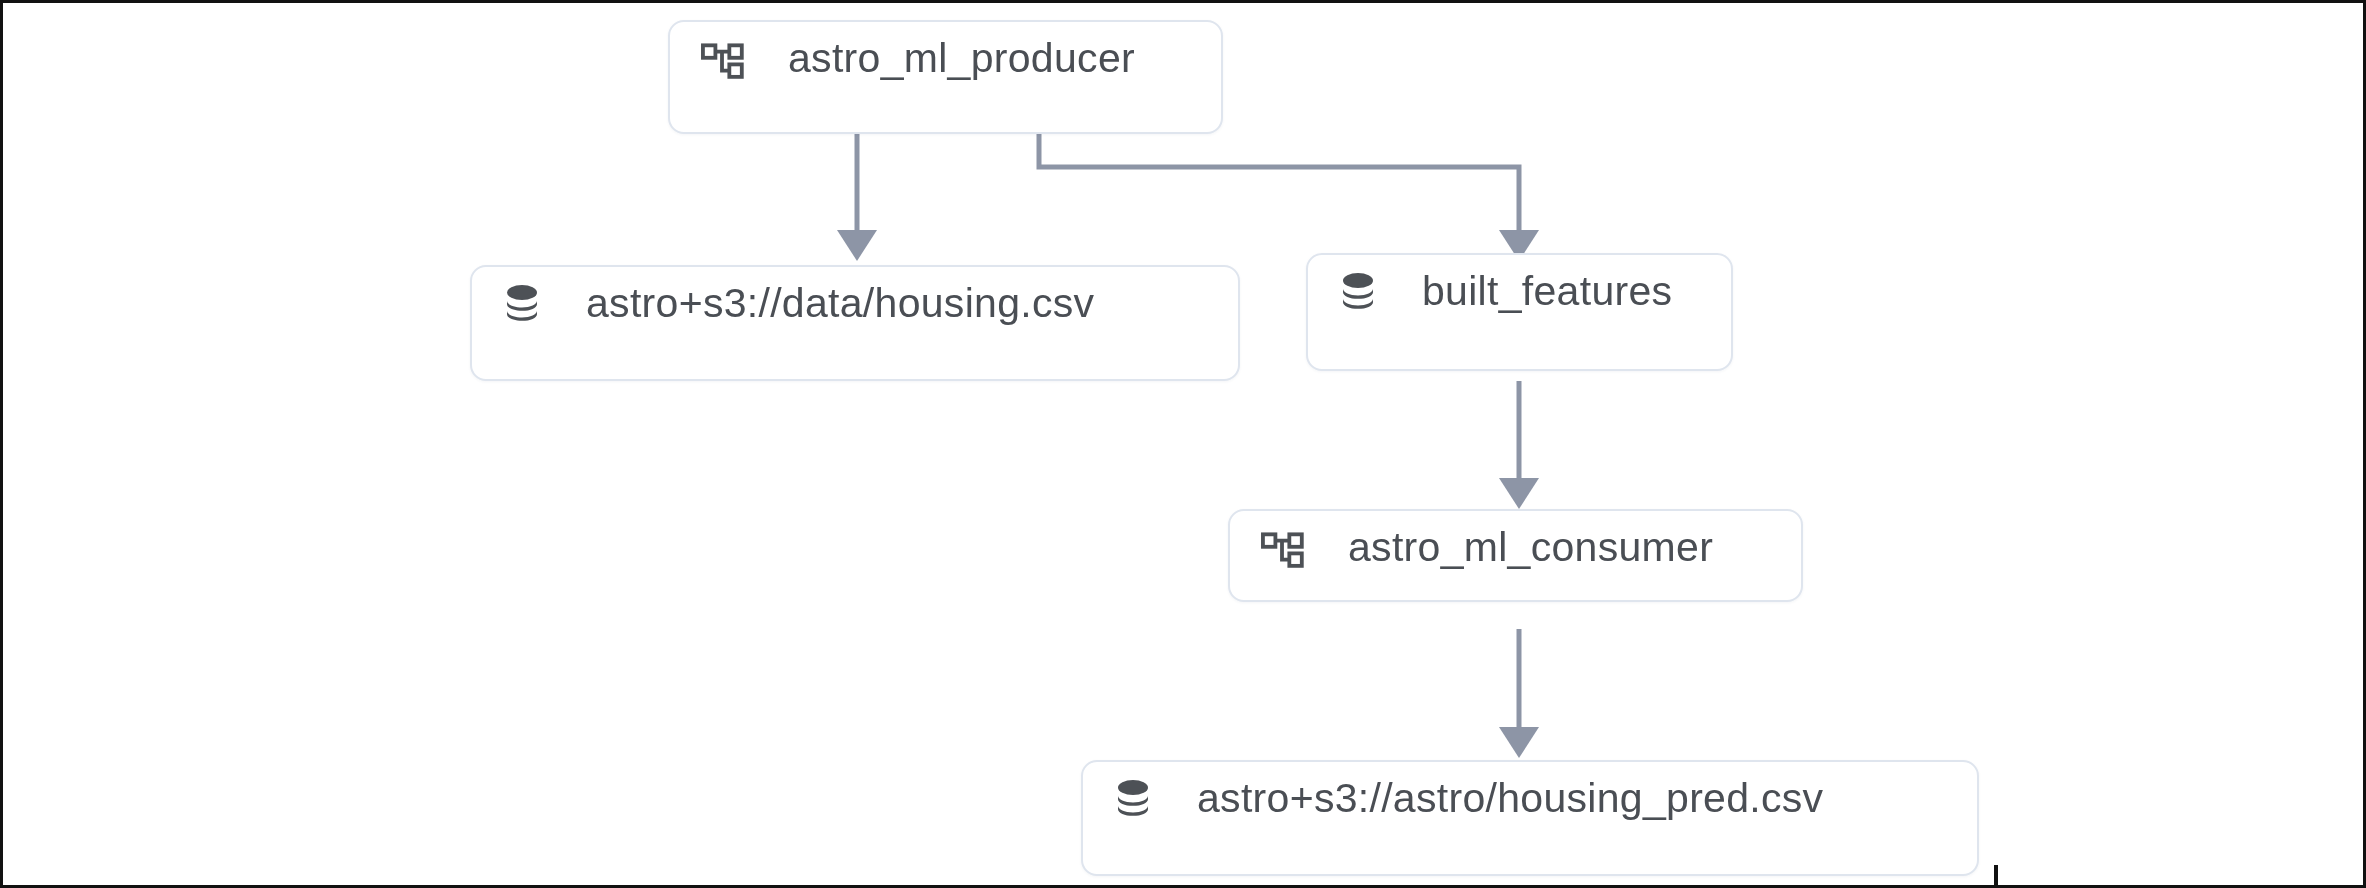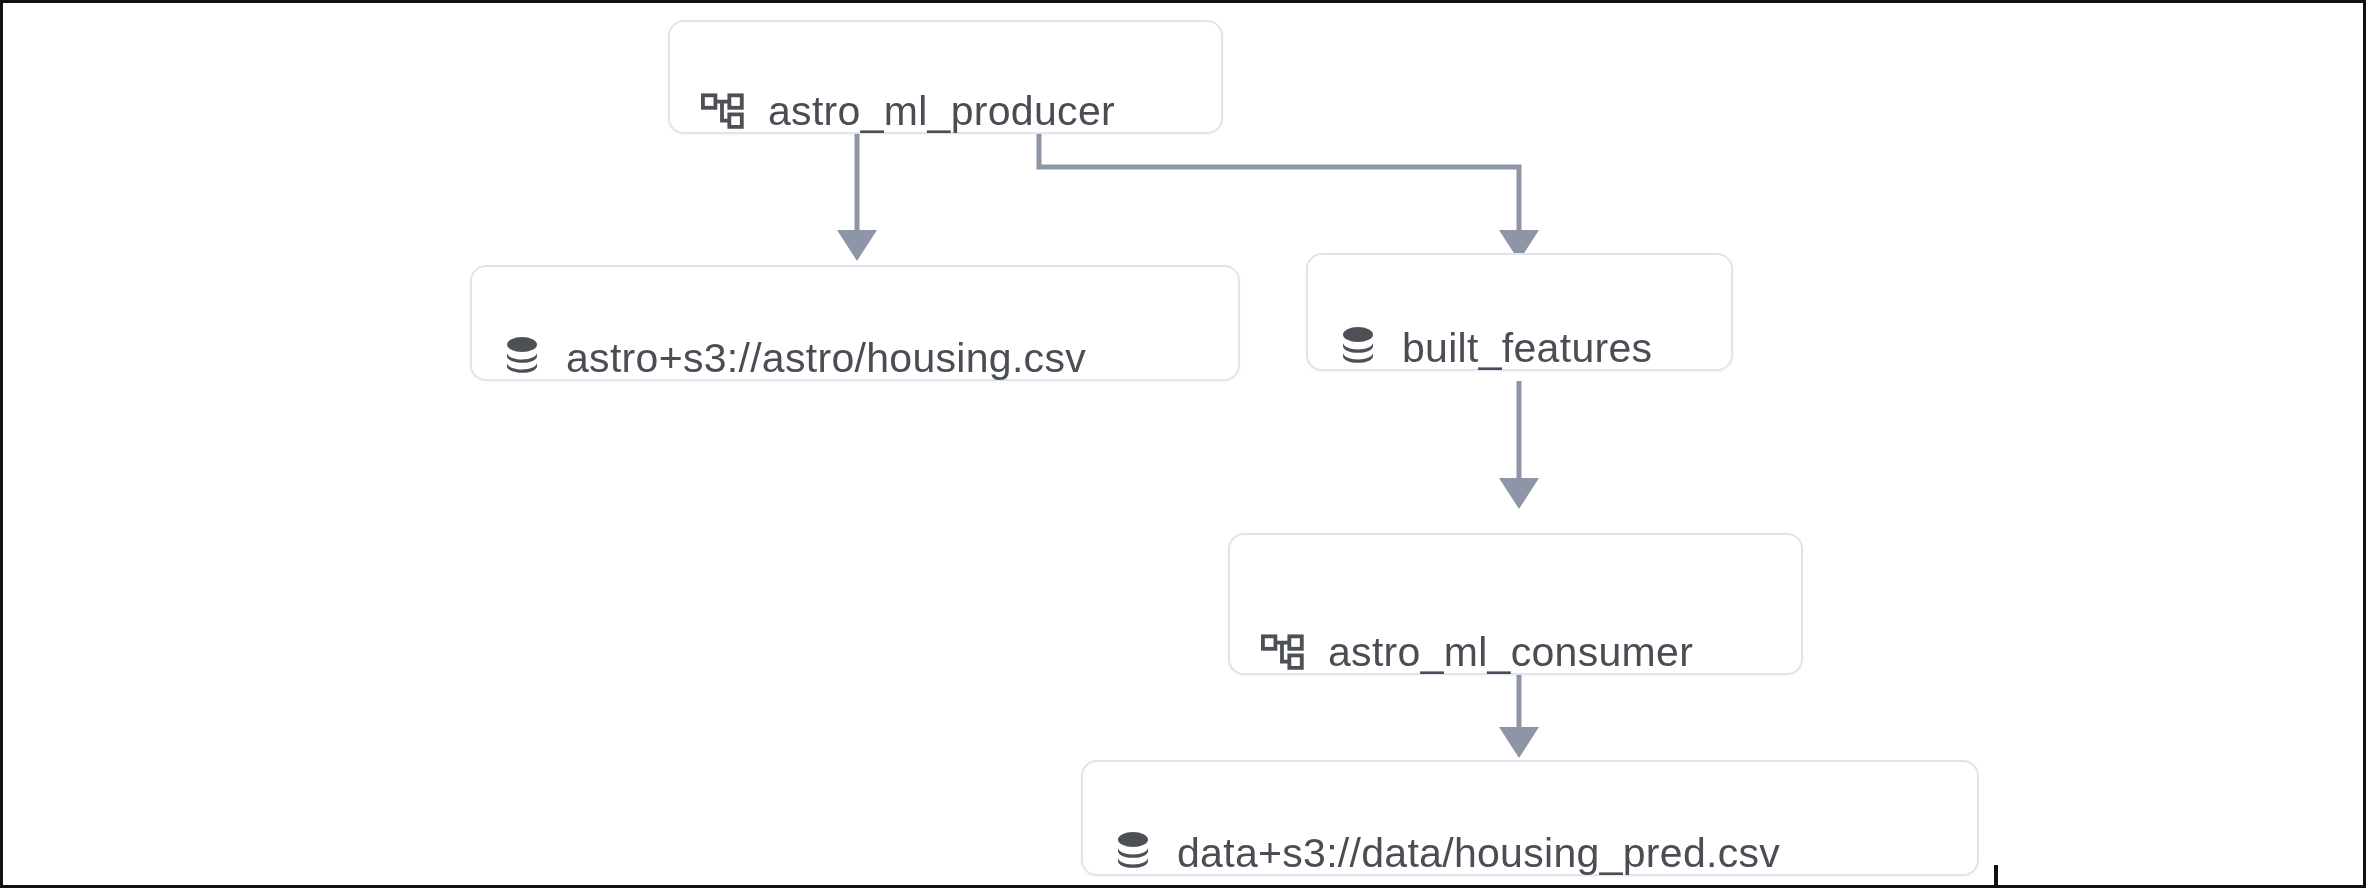--- a/index.html
+++ b/index.html
@@ -16,23 +16,23 @@
   #edge-layer {
     position: absolute;
     left: 0; top: 0;
     width: 2366px; height: 888px;
     pointer-events: none;
   }
   .node {
     position: absolute;
     box-sizing: border-box;
     display: flex;
-    align-items: flex-end;
-    gap: 24px;
-    padding: 4px 26px 0 30px;
+    align-items: flex-start;
+    gap: 44px;
+    padding: 16px 26px 0 30px;
     background: #ffffff;
     border: 2.5px solid #dfe5ee;
     border-radius: 16px;
     box-shadow: 0 1px 3px rgba(40,60,90,0.05);
     cursor: pointer;
   }
   .node .icon {
     display: inline-flex;
     flex: 0 0 auto;
     align-items: center;
@@ -42,21 +42,21 @@
     color: #4a4e54;
     font-size: 41px;
     line-height: 1;
     white-space: nowrap;
     letter-spacing: 0.3px;
   }
   
   #node-producer     { left: 665px;  top: 17px;  width: 555px; height: 114px; }
   #node-housing      { left: 467px;  top: 262px; width: 770px; height: 116px; }
   #node-features     { left: 1303px; top: 250px; width: 427px; height: 118px; }
-  #node-consumer     { left: 1225px; top: 530px; width: 575px; height: 142px; }
+  #node-consumer     { left: 1225px; top: 506px; width: 575px; height: 93px; }
   #node-housing-pred { left: 1078px; top: 757px; width: 898px; height: 116px; }
   #frame-tick {
     position: absolute;
     left: 1991px;
     bottom: 0;
     width: 4px;
     height: 20px;
     background: #111111;
   }
 </style>
@@ -93,21 +93,21 @@
   </div>
 
   <div class="node" id="node-housing">
     <span class="icon">
       <svg width="40" height="44" viewBox="0 0 24 26" fill="#4d5156">
         <ellipse cx="12" cy="5.5" rx="9" ry="4.5"></ellipse>
         <path d="M3 10.5 C3 12.7 7 14.5 12 14.5 C17 14.5 21 12.7 21 10.5 L21 12.5 C21 14.7 17 16.5 12 16.5 C7 16.5 3 14.7 3 12.5 Z"></path>
         <path d="M3 16.5 C3 18.7 7 20.5 12 20.5 C17 20.5 21 18.7 21 16.5 L21 18.5 C21 20.7 17 22.5 12 22.5 C7 22.5 3 20.7 3 18.5 Z"></path>
       </svg>
     </span>
-    <span class="label">astro+s3://astro/housing.csv</span>
+    <span class="label">astro+s3://data/housing.csv</span>
   </div>
 
   <div class="node" id="node-features">
     <span class="icon">
       <svg width="40" height="44" viewBox="0 0 24 26" fill="#4d5156">
         <ellipse cx="12" cy="5.5" rx="9" ry="4.5"></ellipse>
         <path d="M3 10.5 C3 12.7 7 14.5 12 14.5 C17 14.5 21 12.7 21 10.5 L21 12.5 C21 14.7 17 16.5 12 16.5 C7 16.5 3 14.7 3 12.5 Z"></path>
         <path d="M3 16.5 C3 18.7 7 20.5 12 20.5 C17 20.5 21 18.7 21 16.5 L21 18.5 C21 20.7 17 22.5 12 22.5 C7 22.5 3 20.7 3 18.5 Z"></path>
       </svg>
     </span>
@@ -127,18 +127,18 @@
   </div>
 
   <div class="node" id="node-housing-pred">
     <span class="icon">
       <svg width="40" height="44" viewBox="0 0 24 26" fill="#4d5156">
         <ellipse cx="12" cy="5.5" rx="9" ry="4.5"></ellipse>
         <path d="M3 10.5 C3 12.7 7 14.5 12 14.5 C17 14.5 21 12.7 21 10.5 L21 12.5 C21 14.7 17 16.5 12 16.5 C7 16.5 3 14.7 3 12.5 Z"></path>
         <path d="M3 16.5 C3 18.7 7 20.5 12 20.5 C17 20.5 21 18.7 21 16.5 L21 18.5 C21 20.7 17 22.5 12 22.5 C7 22.5 3 20.7 3 18.5 Z"></path>
       </svg>
     </span>
-    <span class="label">data+s3://data/housing_pred.csv</span>
+    <span class="label">astro+s3://astro/housing_pred.csv</span>
   </div>
 
   <div id="frame-tick"></div>
 
 </div>
 
 </body></html>

